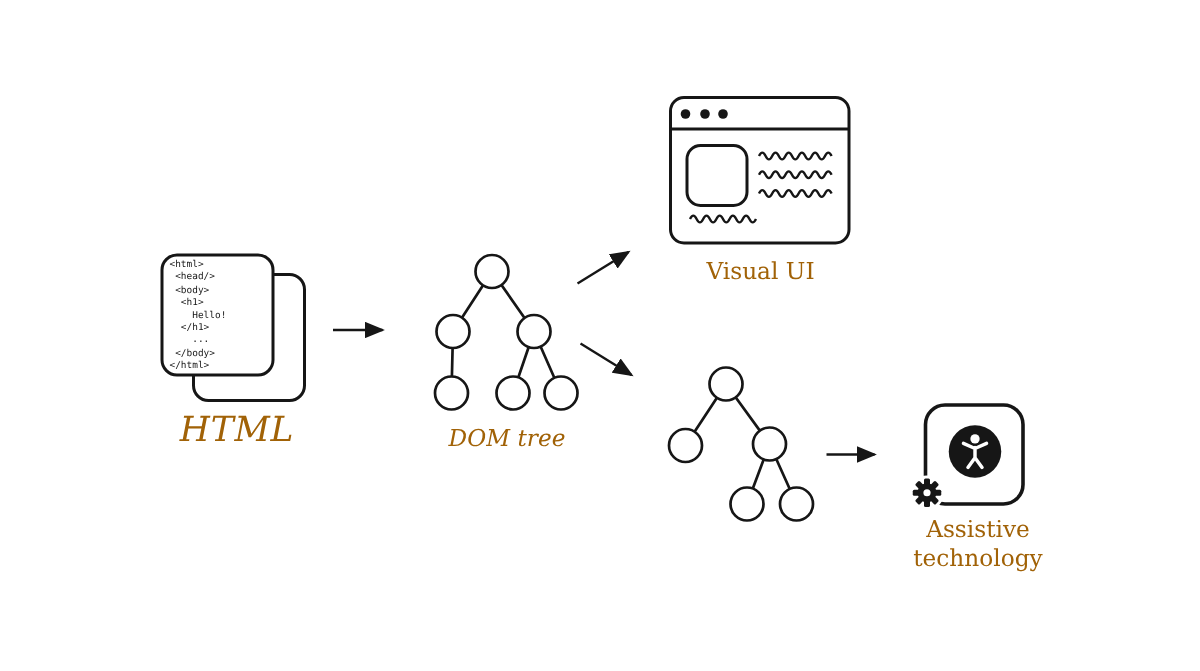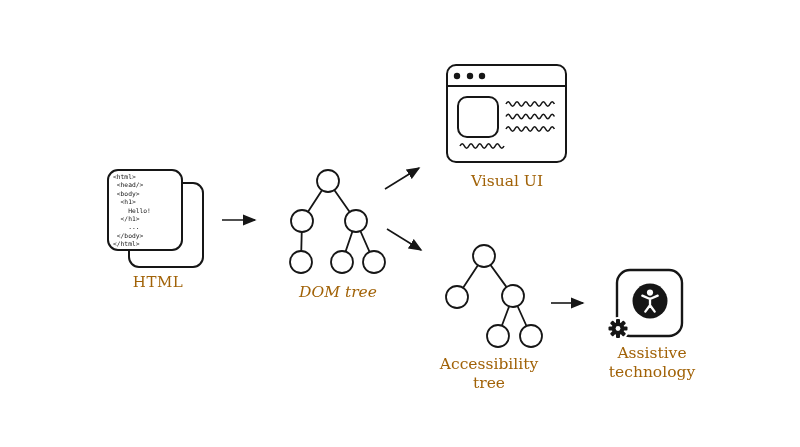--- a/index.html
+++ b/index.html
@@ -10,21 +10,21 @@
   .layer { position:absolute; left:0; top:0; }
   .code {
     position:absolute; left:113px; top:173px; margin:0;
     font-family:"DejaVu Sans Mono","Liberation Mono",monospace;
     font-size:6.3px; line-height:8.4px; color:#161616; white-space:pre;
   }
   .lbl {
     position:absolute; text-align:center; color:#a16207;
     font-size:15.5px; line-height:1.25;
   }
-  .lbl-html   { left:118px; top:273px; width:80px;  font-size:15px; letter-spacing:0.5px; }
+  .lbl-html   { left:118px; top:273px; width:80px;  font-size:23px; letter-spacing:0.5px;font-style:italic; }
   .lbl-dom    { left:288px; top:283px; width:100px;font-style:italic; }
   .lbl-visual { left:457px; top:172px; width:100px; }
   .lbl-a11y   { left:434px; top:355px; width:110px; }
   .lbl-at     { left:592px; top:344px; width:120px; }
 </style>
 </head>
 <body>
 
 <div class="canvas">
 
@@ -122,15 +122,14 @@
   &lt;h1&gt;
     Hello!
   &lt;/h1&gt;
     ...
  &lt;/body&gt;
 &lt;/html&gt;</pre>
 
   <div class="lbl lbl-html">HTML</div>
   <div class="lbl lbl-dom">DOM tree</div>
   <div class="lbl lbl-visual">Visual UI</div>
-  <div class="lbl lbl-a11y">Accessibility tree</div>
   <div class="lbl lbl-at">Assistive technology</div>
 </div>
 
 </body></html>

